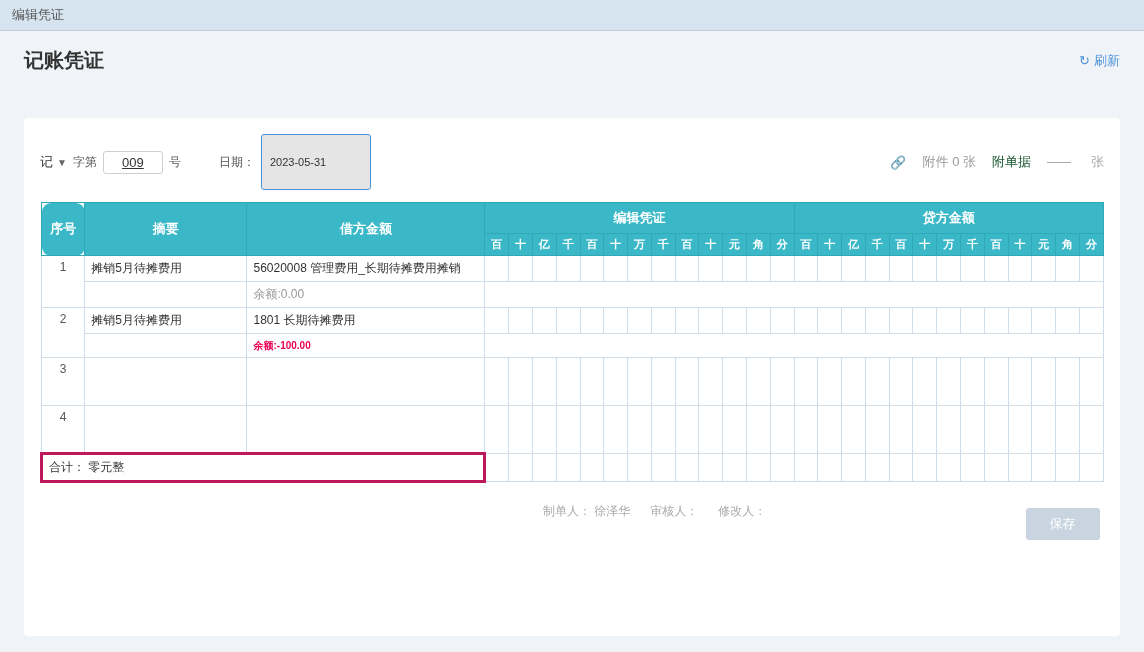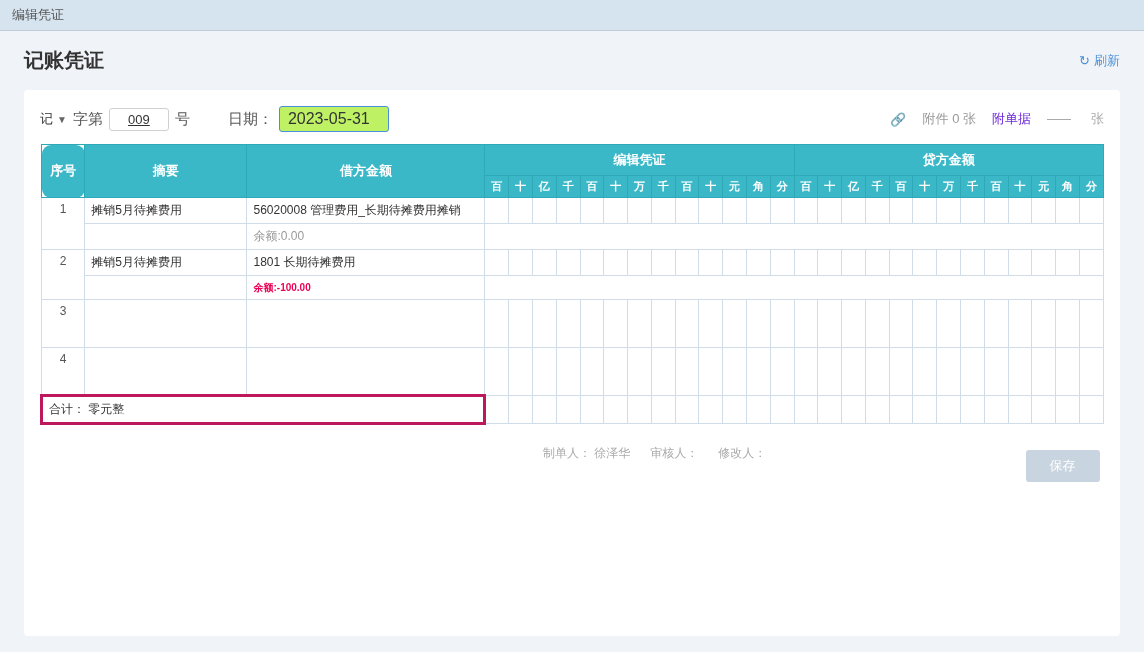--- a/index.html
+++ b/index.html
@@ -24,20 +24,21 @@
       color: #555;
       border-bottom: 1px solid #c0cdd8;
       flex-shrink: 0;
     }
     .main-content {
       flex: 1;
       padding: 16px 24px;
       overflow-y: auto;
       display: flex;
       flex-direction: column;
+      gap: 28px;
     }
     .page-header {
       display: flex;
       justify-content: space-between;
       align-items: center;
       margin-bottom: 16px;
     }
     .page-title {
       font-size: 20px;
       font-weight: bold;
@@ -68,21 +69,21 @@
       margin-bottom: 12px;
       flex-wrap: wrap;
     }
     .field-group {
       display: flex;
       align-items: center;
       gap: 6px;
     }
     .field-label {
       color: #555;
-      font-size: 15px;
+      font-size: 12px;
     }
     .type-select {
       display: flex;
       align-items: center;
       gap: 4px;
       cursor: pointer;
     }
     .type-value {
       font-size: 13px;
     }
@@ -97,40 +98,40 @@
       font-size: 13px;
       color: #333;
       background: #fff;
       width: 60px;
       text-align: center;
       text-decoration: underline;
     }
     .date-field {
       border: 1px solid #4a90d9;
       border-radius: 3px;
-      padding: 3px 8px;
-      font-size: 16px;
+      padding: 21px 8px;
+      font-size: 11px;
       color: #333;
-      background: #bef264;
+      background: #e5e5e5;
       width: 110px;
     }
     .attachments-area {
       margin-left: auto;
       display: flex;
       align-items: center;
       gap: 16px;
       color: #999;
       font-size: 13px;
     }
     .attach-link {
       color: #aaa;
       cursor: pointer;
     }
     .attach-sheets {
-      color: #6d28d9;
+      color: #14532d;
       cursor: pointer;
     }
     .sheets-count {
       border-bottom: 1px solid #aaa;
       padding: 0 4px;
       min-width: 24px;
       display: inline-block;
       text-align: center;
     }
     

